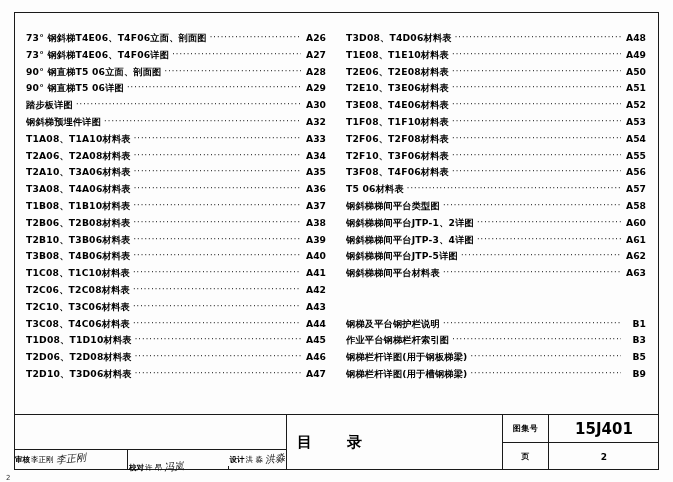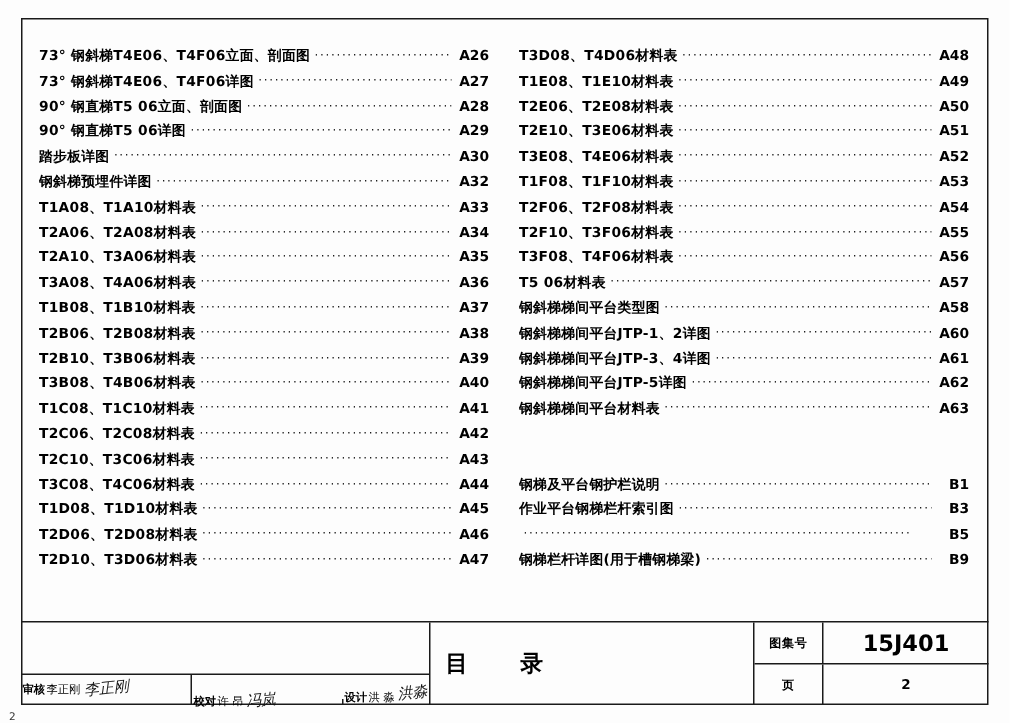--- a/index.html
+++ b/index.html
@@ -390,20 +390,21 @@
           <span class="label">钢梯及平台钢护栏说明</span>
           <span class="dots">·······································································</span>
           <span class="pg">B1</span>
         </div>
       <div class="toc-entry">
           <span class="label">作业平台钢梯栏杆索引图</span>
           <span class="dots">·······································································</span>
           <span class="pg">B3</span>
         </div>
       <div class="toc-entry">
+          <span class="label">钢梯栏杆详图(用于钢板梯梁)</span>
           <span class="dots">·······································································</span>
           <span class="pg">B5</span>
         </div>
       <div class="toc-entry">
           <span class="label">钢梯栏杆详图(用于槽钢梯梁)</span>
           <span class="dots">·······································································</span>
           <span class="pg">B9</span>
         </div>
     </div>
 
@@ -416,21 +417,21 @@
         <div class="sig-cell" style="width:118px;">
           <span class="sig-role">审核</span>
           <span class="sig-name">李正刚</span>
           <span class="sig-hand">李正刚</span>
         </div>
         <div class="sig-cell" style="width:104px;margin-top:16px;">
           <span class="sig-role">校对</span>
           <span class="sig-name">许  昂</span>
           <span class="sig-hand">冯岚</span>
         </div>
-        <div class="sig-cell" style="flex:1 1 auto;align-items:flex-end;">
+        <div class="sig-cell" style="flex:1 1 auto;">
           <span class="sig-role">设计</span>
           <span class="sig-name">洪  淼</span>
           <span class="sig-hand">洪淼</span>
         </div>
       </div>
     </div>
 
     <div class="tb-mid">
       <span class="doc-title">目　录</span>
     </div>

